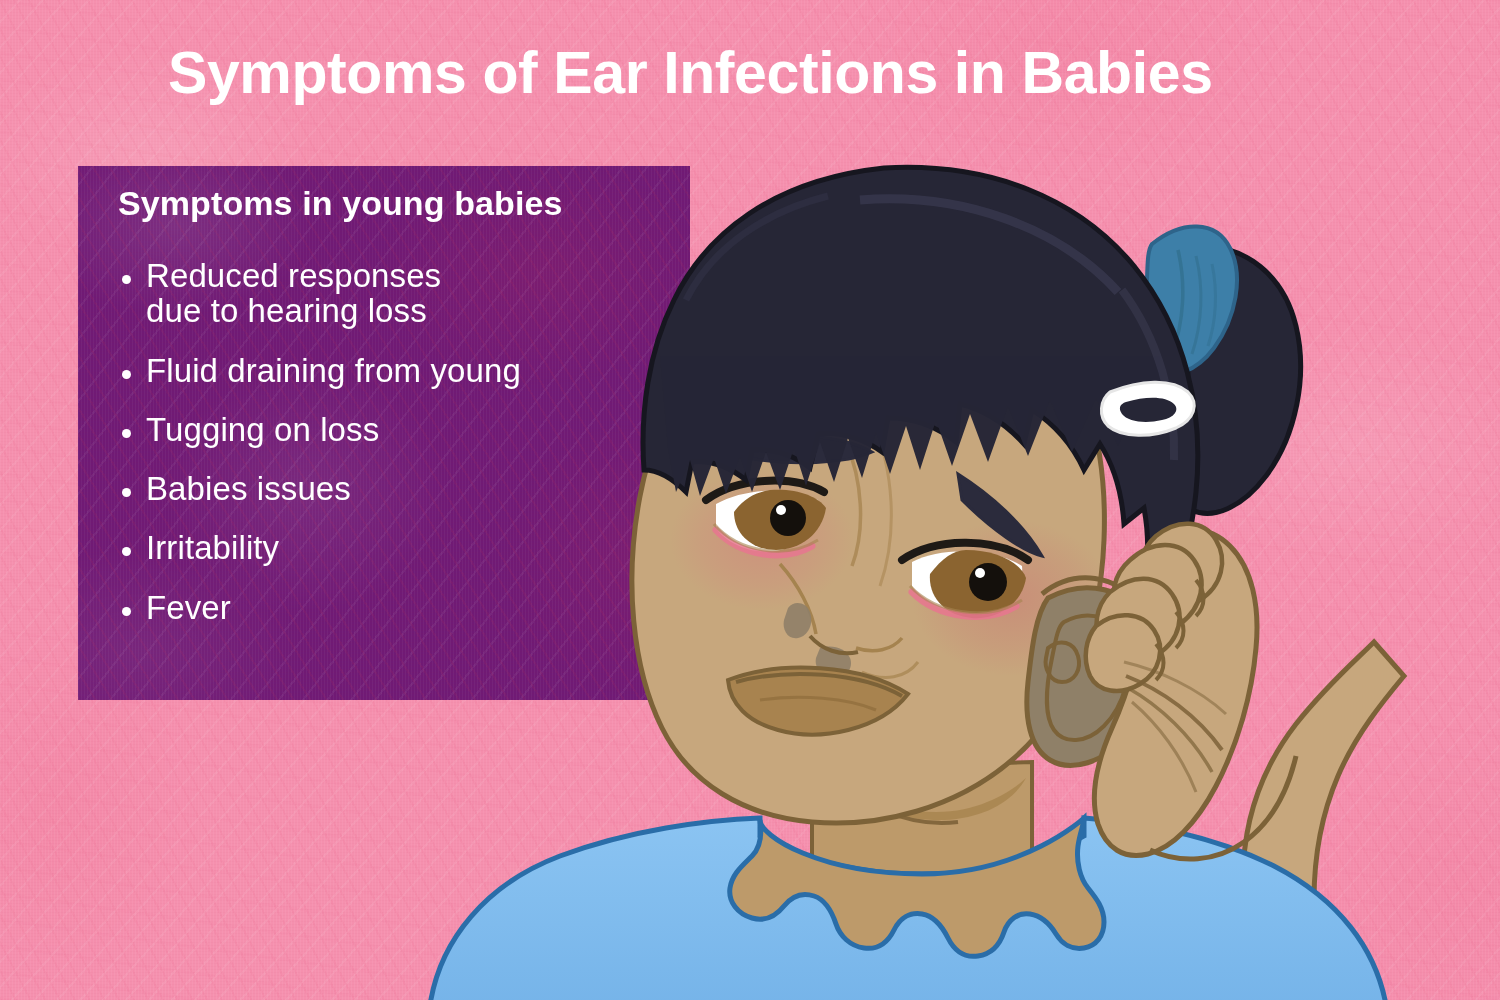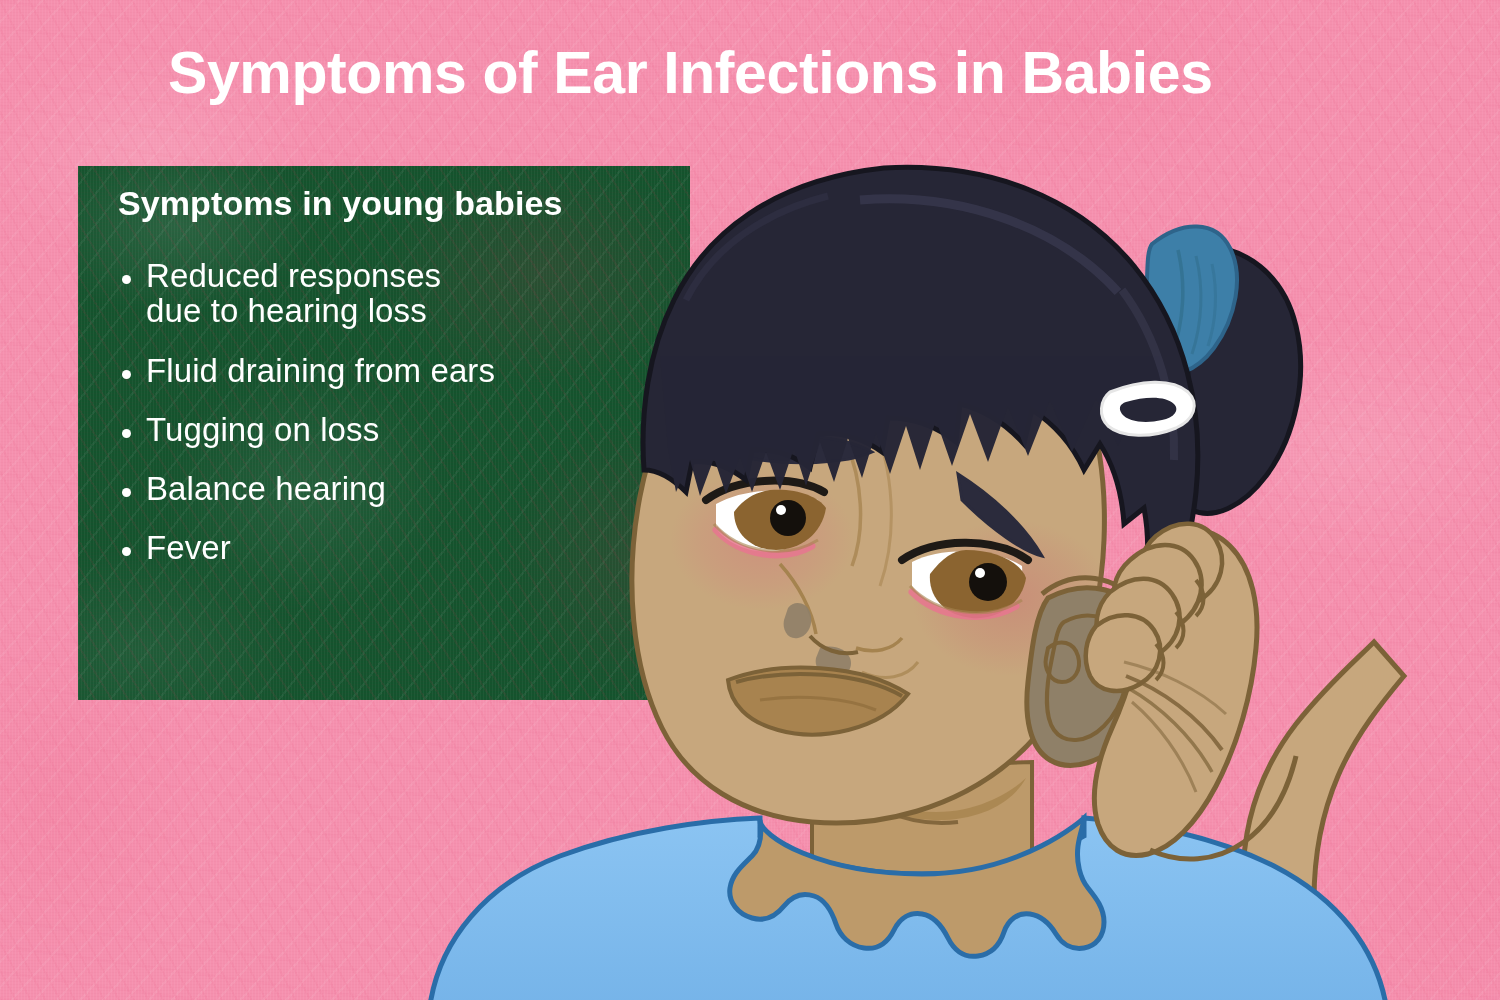--- a/index.html
+++ b/index.html
@@ -54,21 +54,21 @@
     color:#ffffff;
     letter-spacing:-0.4px;
     line-height:1.0;
     white-space:nowrap;
   }
 
   
   .panel {
     position:absolute; left:78px; top:166px;
     width:612px; height:534px;
-    background:#14532d;
+    background:#701a75;
     overflow:hidden;
     z-index:3;
   }
   .panel-tex {
     position:absolute; inset:-20px; opacity:.42;
     background-image:
       radial-gradient(ellipse 200px 130px at 18% 14%, rgba(255,255,255,.22), rgba(255,255,255,0) 70%),
       radial-gradient(ellipse 230px 160px at 74% 22%, rgba(201,50,86,.30), rgba(201,50,86,0) 72%),
       radial-gradient(ellipse 210px 180px at 38% 60%, rgba(255,255,255,.16), rgba(255,255,255,0) 70%),
       radial-gradient(ellipse 190px 200px at 88% 72%, rgba(205,55,90,.26), rgba(205,55,90,0) 70%),
@@ -141,29 +141,33 @@
     <div class="panel-inner">
       <div class="panel-heading">Symptoms in young babies</div>
       <ul class="symptom-list">
         <li class="symptom-item">
           <span class="dot"></span>
           <span class="txt">Reduced responses
 due to hearing loss</span>
         </li>
         <li class="symptom-item">
           <span class="dot"></span>
-          <span class="txt">Fluid draining from ears</span>
+          <span class="txt">Fluid draining from young</span>
         </li>
         <li class="symptom-item">
           <span class="dot"></span>
           <span class="txt">Tugging on loss</span>
         </li>
         <li class="symptom-item">
           <span class="dot"></span>
-          <span class="txt">Balance hearing</span>
+          <span class="txt">Babies issues</span>
+        </li>
+        <li class="symptom-item">
+          <span class="dot"></span>
+          <span class="txt">Irritability</span>
         </li>
         <li class="symptom-item">
           <span class="dot"></span>
           <span class="txt">Fever</span>
         </li>
       </ul>
     </div>
   </div>
 
   <svg class="illo" viewBox="0 0 1500 1000">

